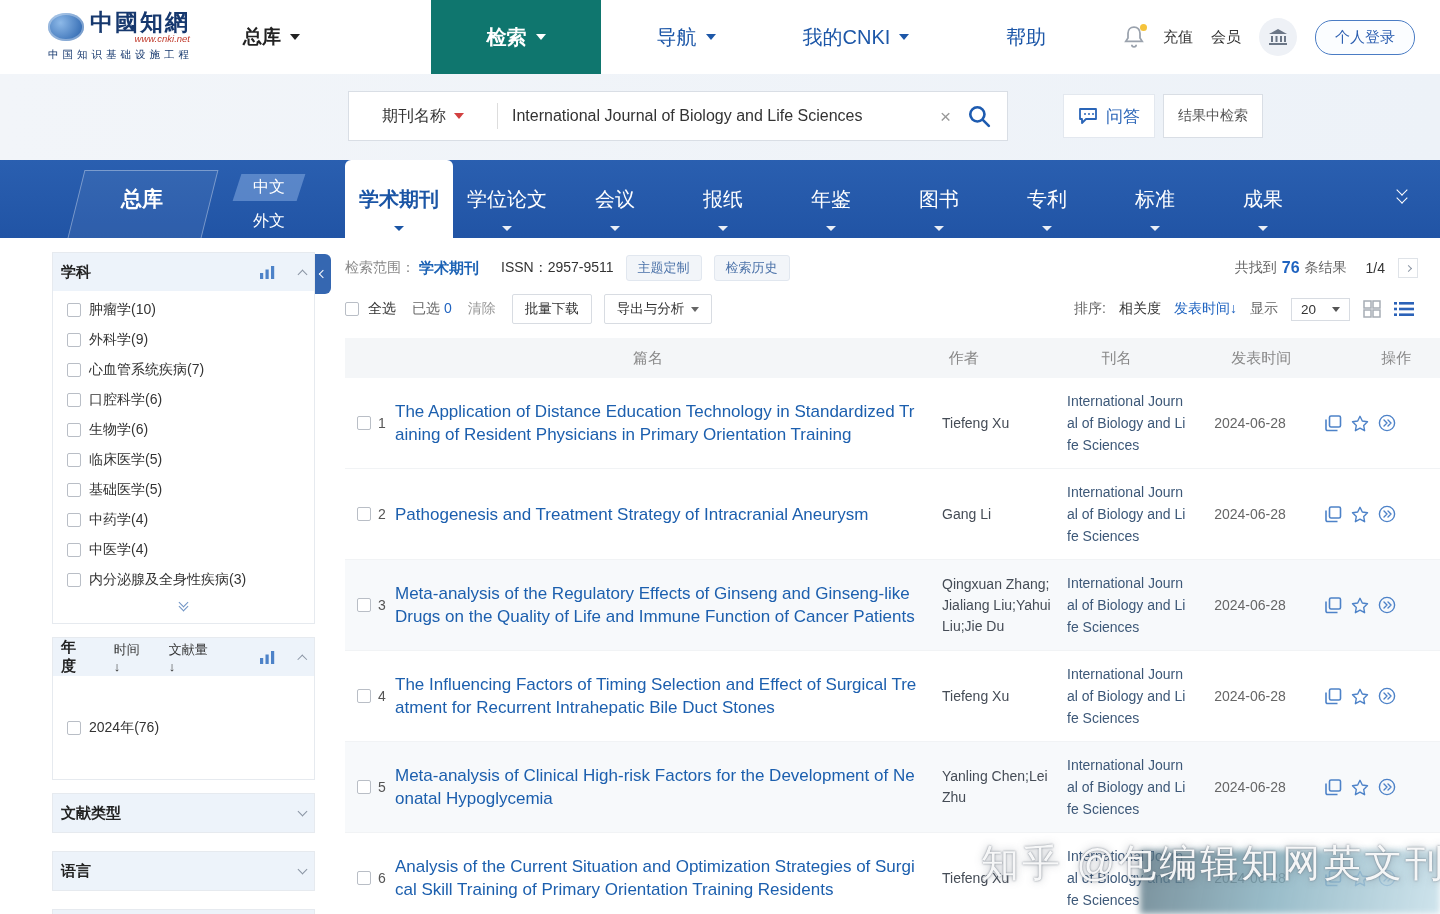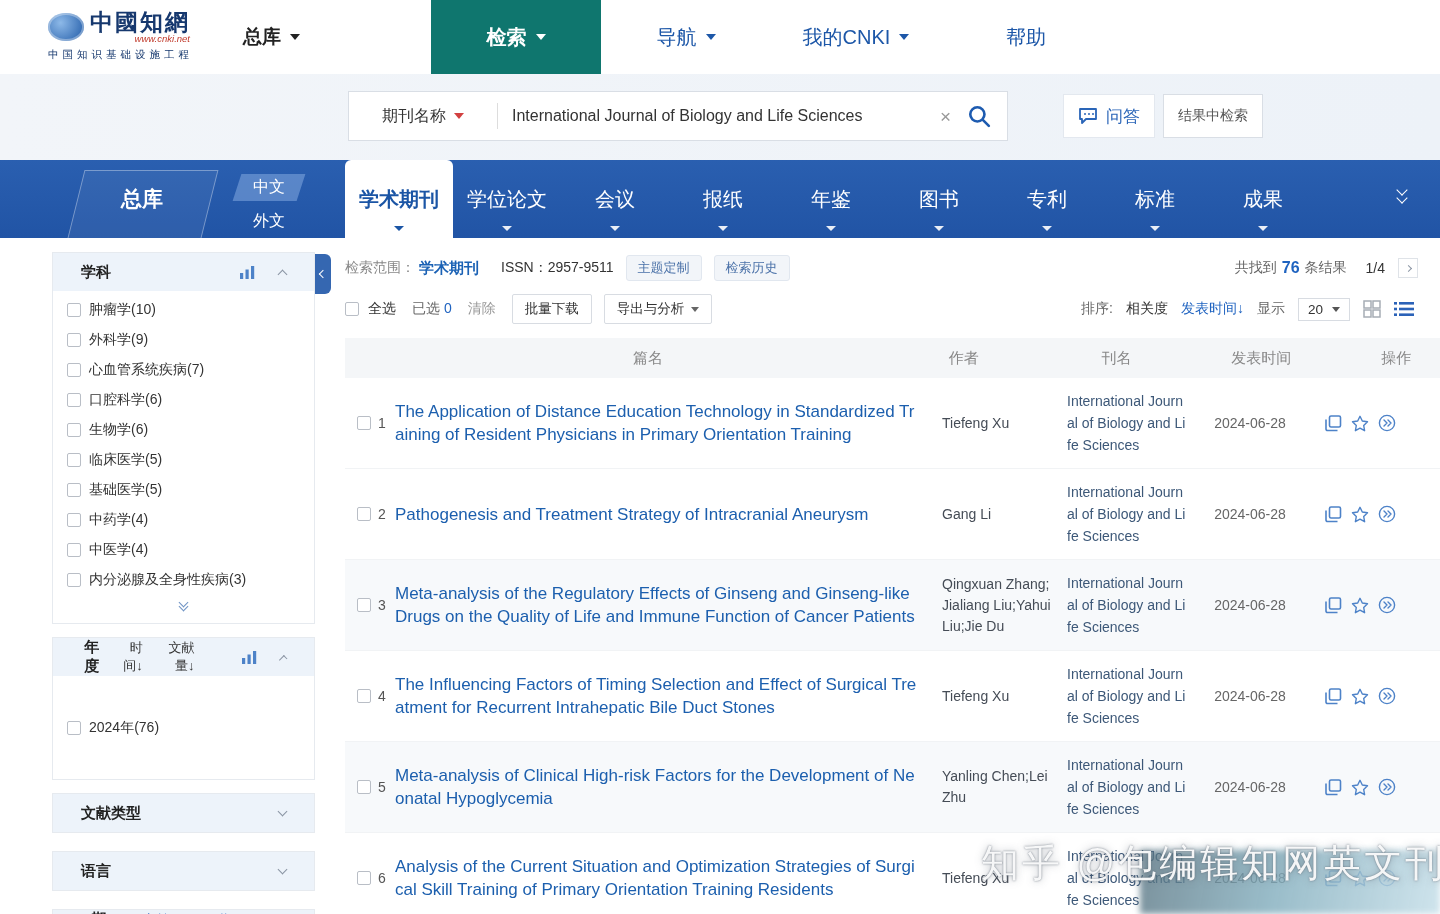--- a/index.html
+++ b/index.html
@@ -67,21 +67,21 @@
   .chev.down { transform:rotate(45deg); margin-bottom:3px; }
   .chev.left { transform:rotate(135deg); }
   .more-chev .chev { color:#fff; width:8px; height:8px; }
 
   
   .sidebar { position:absolute; left:52px; top:252px; width:263px; }
   .collapse-tab { position:absolute; left:263px; top:2px; width:16px; height:40px; background:#3567b1; border-radius:0 6px 6px 0; display:flex; align-items:center; justify-content:center; cursor:pointer; }
   .collapse-tab .chev { color:#fff; width:6px; height:6px; }
   .filter-box { border:1px solid #e6eaef; background:#fff; margin-bottom:13px; }
   .filter-box.gap-lg { margin-bottom:18px; }
-  .filter-header { height:38px; background:#edf3fa; display:flex; align-items:center; padding:0 28px; gap:24px;text-align:right; }
+  .filter-header { height:38px; background:#edf3fa; display:flex; align-items:center; padding:0 8px; gap:24px; }
   .filter-title { font-size:15px; font-weight:bold; color:#222; }
   .sort-link { font-size:13px; color:#333; cursor:pointer; }
   .sort-link.blue { color:#3e74c9; }
   .spacer { margin-left:auto; }
   .bar-icon { display:flex; cursor:pointer; }
   .subject-list { padding:4px 0 2px; }
   .check-item { display:flex; align-items:center; gap:8px; height:30px; padding:0 14px; font-size:14px; color:#333; cursor:pointer; }
   .checkbox { width:14px; height:14px; border:1px solid #b9bec6; border-radius:2px; background:#fff; flex:none; cursor:pointer; }
   .expand-more { display:flex; flex-direction:column; align-items:center; padding:2px 0 10px; cursor:pointer; }
   .expand-more .chev { color:#6f93c4; }
@@ -104,21 +104,21 @@
   .toolbar .checkbox { margin-right:9px; }
   .tb-item { margin-right:16px; cursor:pointer; }
   .tb-muted { color:#666; }
   .tb-count { color:#1f63c0; }
   .tb-clear { color:#999; }
   .btn { background:#fff; border:1px solid #d8dce2; border-radius:2px; padding:5px 12px; font-size:13.5px; color:#333; display:flex; align-items:center; gap:7px; cursor:pointer; margin-right:12px; }
   .btn .caret-down { border-top-width:5px; border-left-width:4px; border-right-width:4px; color:#666; }
   .tb-right { margin-left:auto; display:flex; align-items:center; gap:13px; }
   .sort-active { color:#1f63c0; cursor:pointer; }
   .sort-plain { color:#333; cursor:pointer; }
-  .size-select { border:1px solid #d8dce2; background:#fff; padding:3px 9px; display:flex; gap:9px; align-items:center; font-size:13.5px; cursor:pointer; }
+  .size-select { border:1px solid #d8dce2; background:#fff; padding:3px 9px; display:flex; gap:16px; align-items:center; font-size:13.5px; cursor:pointer; }
   .size-select .caret-down { border-top-width:5px; border-left-width:4px; border-right-width:4px; color:#555; }
   .view-icon { display:flex; cursor:pointer; }
 
   .table-header { display:flex; height:40px; align-items:center; background:#f4f6f8; margin-top:12px; font-size:15px; color:#888;gap:46px; }
   .c-check { width:50px; }
   .c-title { width:535px; text-align:center; }
   .c-author { width:132px; text-align:center; }
   .c-journal { width:132px; text-align:center; }
   .c-date { width:112px; text-align:center; }
   .c-action { width:108px; text-align:center; }
@@ -175,20 +175,42 @@
     <span>我的CNKI</span>
     <span class="caret-down"></span>
   </div>
 
   <div class="nav-item">
     <span>帮助</span>
 
   </div>
 </nav>
 
+    <div class="header-right">
+      <div class="bell">
+        <svg width="22" height="24" viewBox="0 0 20 22">
+            <path d="M10 2c-3.3 0-5.5 2.4-5.5 5.5V12l-2 3h15l-2-3V7.5C15.5 4.4 13.3 2 10 2z" fill="none" stroke="#9aa2ad" stroke-width="1.6"></path>
+            <path d="M8 18a2 2 0 004 0" fill="none" stroke="#9aa2ad" stroke-width="1.6"></path>
+          </svg>
+        <span class="badge-dot"></span>
+      </div>
+      <span class="hr-link">充值</span>
+      <span class="hr-link">会员</span>
+      <div class="inst-circle">
+        <svg width="20" height="18" viewBox="0 0 20 18">
+            <path d="M10 1L1 6h18z" fill="#6b7686"></path>
+            <rect x="3" y="8" width="2" height="6" fill="#6b7686"></rect>
+            <rect x="7.5" y="8" width="2" height="6" fill="#6b7686"></rect>
+            <rect x="12" y="8" width="2" height="6" fill="#6b7686"></rect>
+            <rect x="16" y="8" width="2" height="6" fill="#6b7686"></rect>
+            <rect x="1" y="15" width="18" height="2" fill="#6b7686"></rect>
+          </svg>
+      </div>
+      <button class="login-btn">个人登录</button>
+    </div>
   </header>
 
   <section class="search-section">
     <div class="search-box">
       <div class="field-select">
         <span>期刊名称</span>
         <span class="caret-down"></span>
       </div>
       <div class="divider-v"></div>
       <input class="query-input" type="text" value="International Journal of Biology and Life Sciences" style="">

